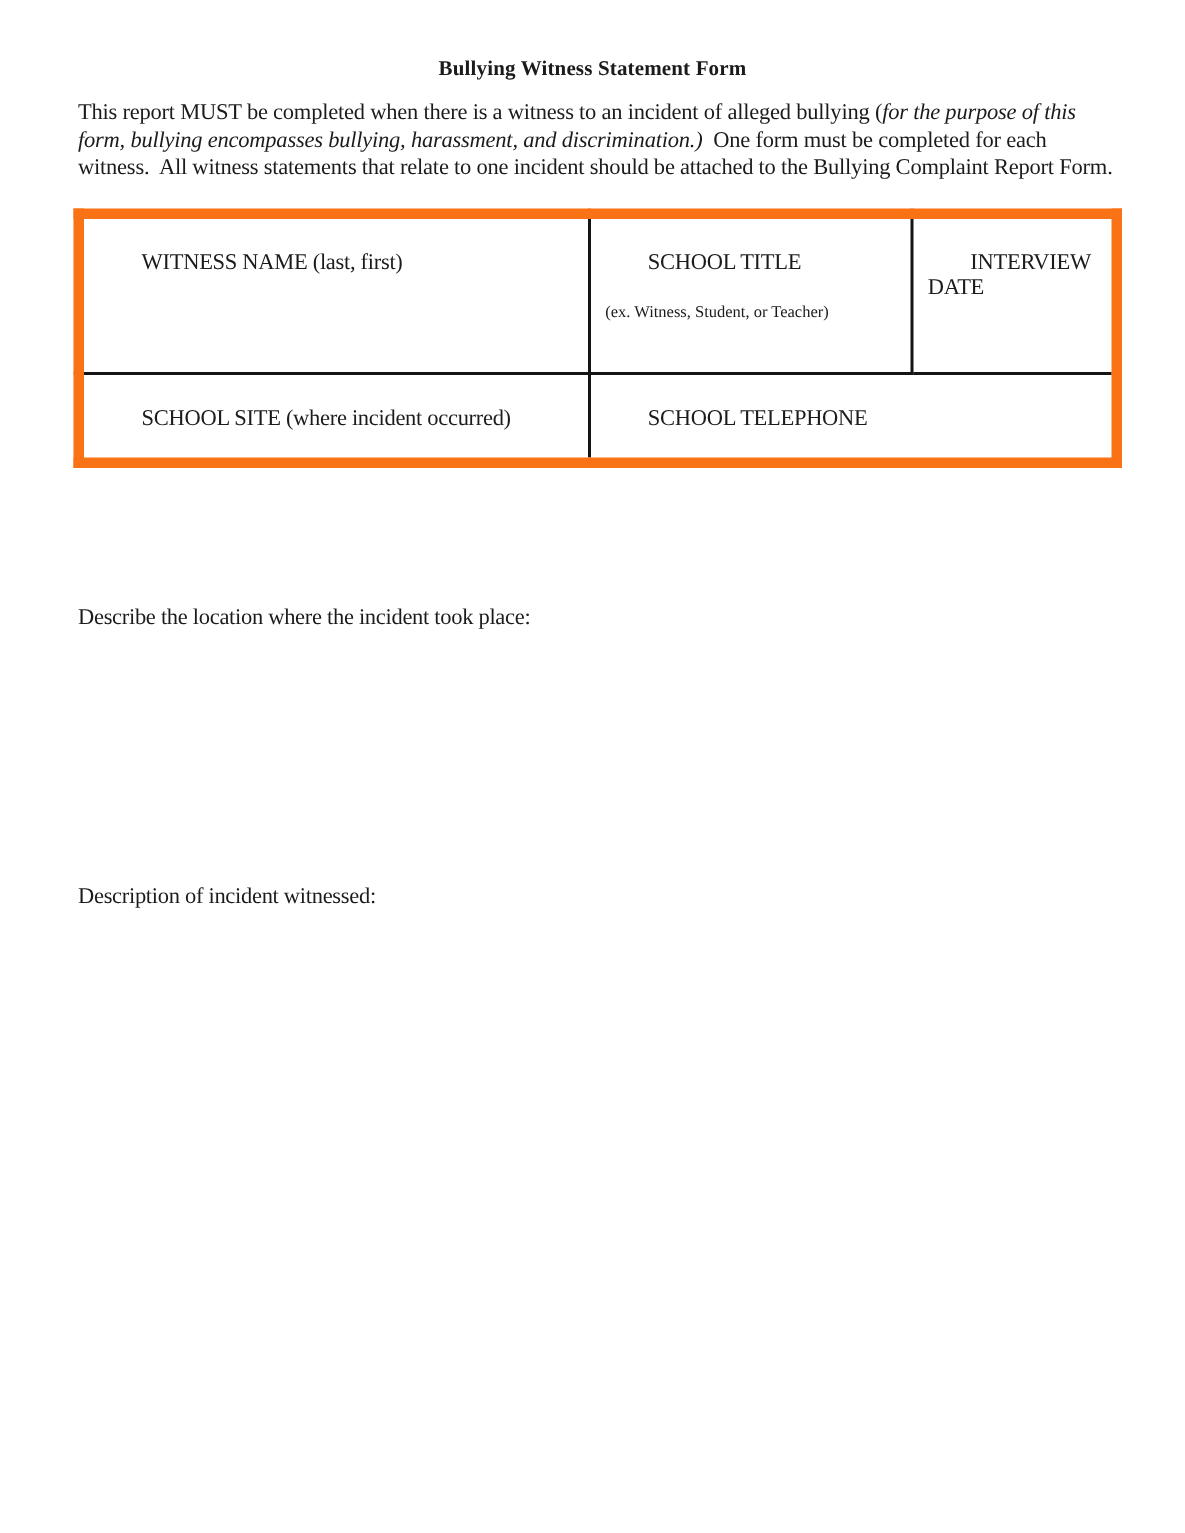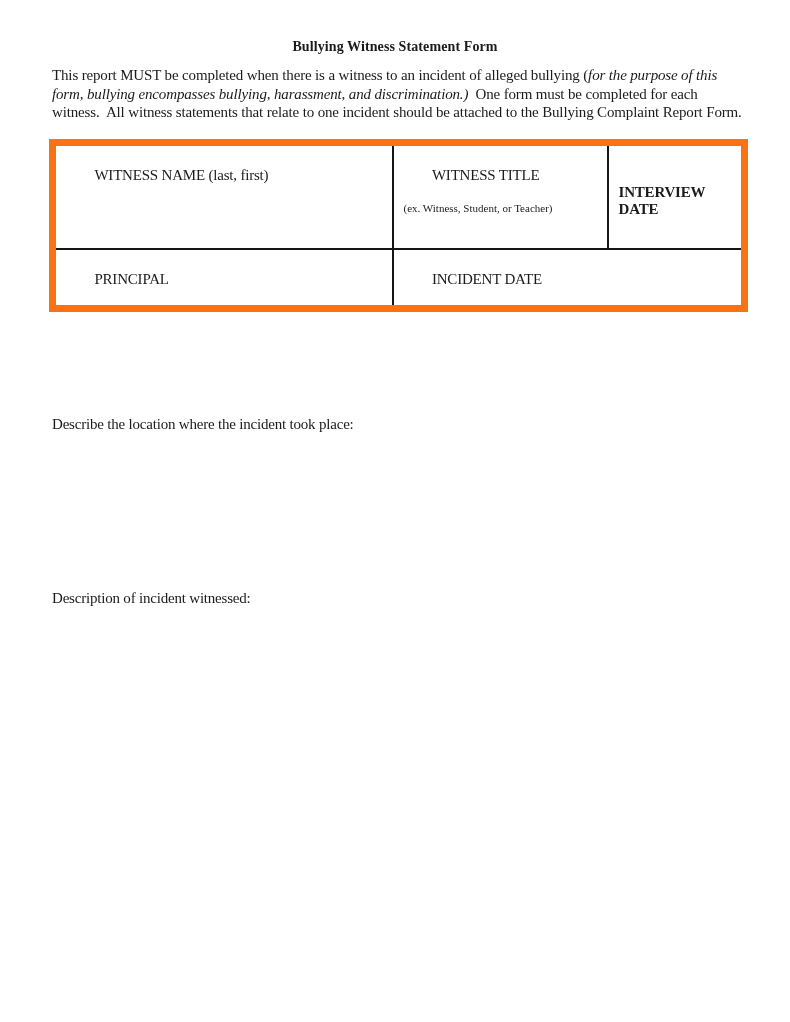--- a/index.html
+++ b/index.html
@@ -47,35 +47,35 @@
   table.form-table td {
     border: 2px solid #151515;
     vertical-align: top;
     padding: 4px 8px 0 10px;
     font-size: 15px;
     letter-spacing: -0.2px;
     white-space: pre-wrap;
     overflow: hidden;
   }
   td.shaded { background: #c6c7c6; }
-  td.interview-cell { font-size: 12px; padding-top: 5px; font-weight: bold; }
+  td.interview-cell { font-size: 12px; padding-top: 5px; }
   .hint {
     display: block;
     font-size: 11px;
     letter-spacing: 0;
     margin-top: 1px;
   }
   .prompt {
     position: absolute;
     left: 52px;
     margin: 0;
     font-size: 15px;
     letter-spacing: -0.2px;
   }
-  .prompt-location  { top: 416px; }
+  .prompt-location  { top: 404px; }
   .prompt-incident  { top: 590px; }
   .prompt-witnesses { top: 748px; }
 </style>
 </head>
 <body>
 
 <div class="page">
 
   <h1 class="title">Bullying Witness Statement Form</h1>
 
@@ -86,33 +86,33 @@
       <col style="width:340px">
       <col style="width:215px">
       <col style="width:137px">
     </colgroup>
     <tbody>
         <tr style="height:51px">
       <td>
         <span>WITNESS NAME (last, first)</span>
       </td>
       <td>
-        <span>WITNESS TITLE</span>
+        <span>SCHOOL TITLE</span>
         <span class="hint">(ex. Witness, Student, or Teacher)</span>
       </td>
       <td class="interview-cell">
         <span>INTERVIEW DATE</span>
       </td>
     </tr>
-    <tr style="height:54px">
+    <tr style="height:53px">
       <td>
-        <span>PRINCIPAL</span>
+        <span>SCHOOL SITE (where incident occurred)</span>
       </td>
       <td colspan="2">
-        <span>INCIDENT DATE</span>
+        <span>SCHOOL TELEPHONE</span>
       </td>
     </tr>
   </tbody>
     </table>
 
   <p class="prompt prompt-location">Describe the location where the incident took place:</p>
   <p class="prompt prompt-incident">Description of incident witnessed:</p>
 
 </div>
 

